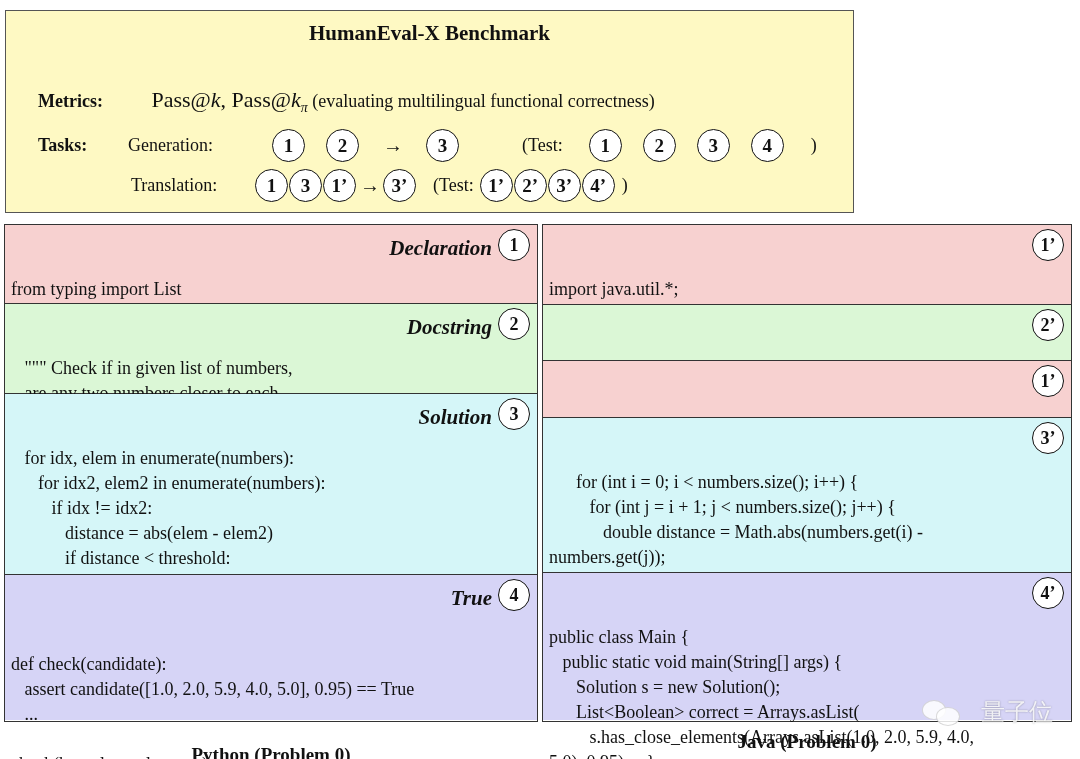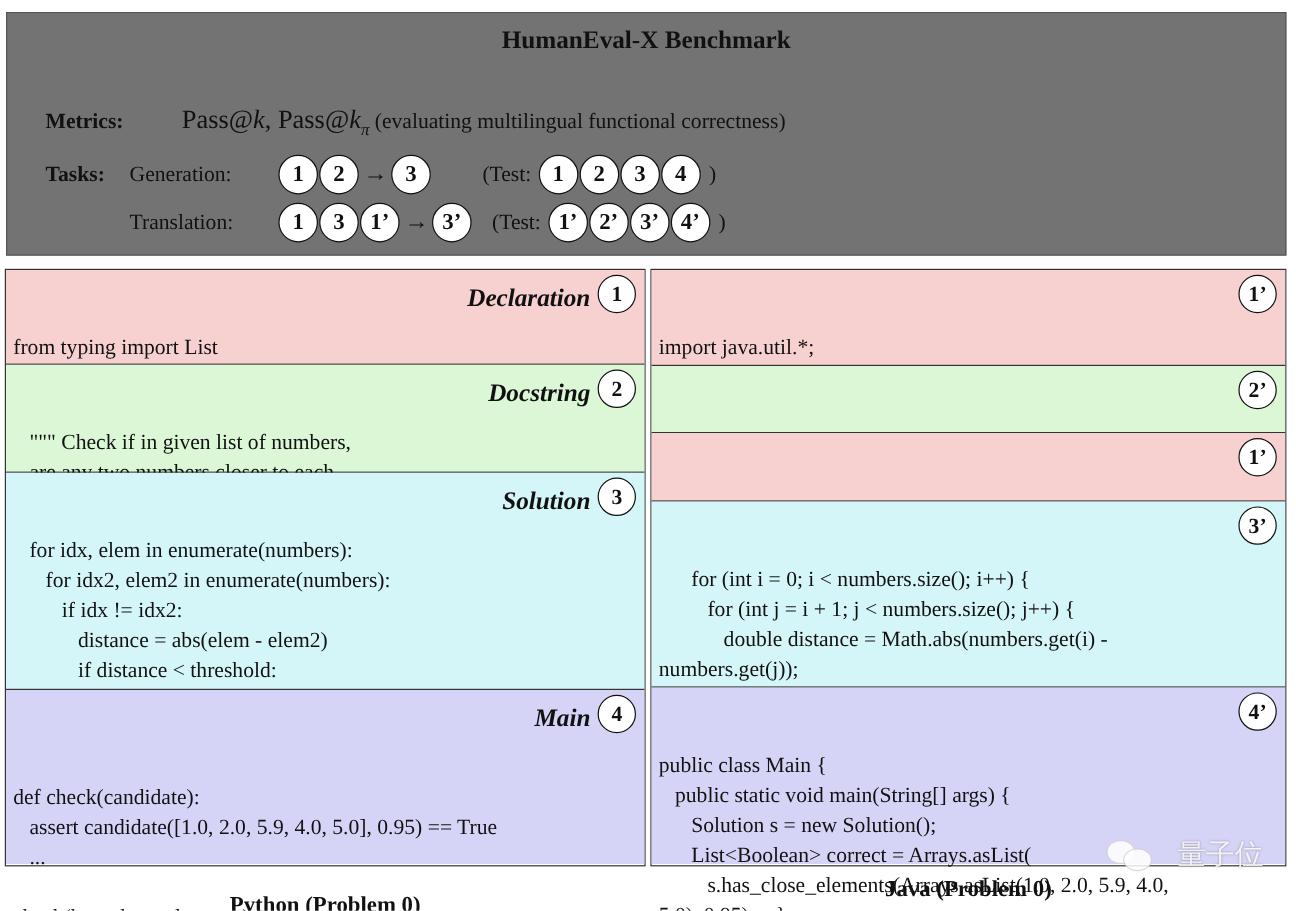--- a/index.html
+++ b/index.html
@@ -1,17 +1,17 @@
 <!DOCTYPE html>
 <html><head>
 <meta charset="utf-8">
 <style>
   * { box-sizing: border-box; margin: 0; padding: 0; }
   body { width: 1080px; height: 759px; background: #ffffff; font-family: "Liberation Serif", "DejaVu Serif", serif; color: #111; position: relative; overflow: hidden; }
-  .header-box { position: absolute; left: 5px; top: 10px; width: 1067px; height: 203px; border: 1.5px solid #555; background: #737373; }
+  .header-box { position: absolute; left: 5px; top: 10px; width: 849px; height: 203px; border: 1.5px solid #555; background: #fef9c3; }
   .title { position: absolute; left: 0; width: 100%; top: 10px; text-align: center; font-weight: bold; font-size: 21px; }
   .hline { position: absolute; left: 32px; font-size: 18px; white-space: nowrap; }
   .hline b { font-weight: bold; }
   .metric-math { font-size: 22px; margin-left: 44px; }
   .metric-math i { font-style: italic; }
   .metric-math sub { font-size: 14px; font-style: italic; }
   .circ { display: inline-flex; align-items: center; justify-content: center; width: 33px; height: 33px; border: 1.5px solid #111; border-radius: 50%; font-weight: bold; font-size: 19px; background: #fff; vertical-align: middle; margin-right: 1px; }
   .arrow { display: inline-block; vertical-align: middle; font-size: 20px; margin: 0 3px; }
   .row-tasks { position: absolute; font-size: 18px; white-space: nowrap; display: flex; align-items: center; }
   .panel { position: absolute; border: 1.5px solid #333; }
@@ -35,37 +35,37 @@
 <div class="header-box">
   <div class="title">HumanEval-X Benchmark</div>
 
 
   <div class="hline" style="top:76px;">
     <b>Metrics:</b>
     <span class="metric-math"><span>Pass@</span><i>k</i><span>,</span> <span>Pass@</span><i>k</i><sub>π</sub></span>
     <span>(evaluating multilingual functional correctness)</span>
   </div>
 
-  <div class="row-tasks" style="left:32px; top:118px;">
+  <div class="row-tasks" style="left:32px; top:118px;gap:20px;">
     <b style="width:70px;">Tasks:</b>
     <span style="width:124px;">Generation:</span>
     <span class="circ">1</span>
     <span class="circ">2</span>
     <span class="arrow">→</span>
     <span class="circ">3</span>
     <span style="margin-left:42px; margin-right:6px;">(Test:</span>
     <span class="circ">1</span>
     <span class="circ">2</span>
     <span class="circ">3</span>
     <span class="circ">4</span>
     <span style="margin-left:6px;">)</span>
   </div>
 
   <div class="row-tasks" style="left:102px; top:158px;">
-    <span style="width:124px;">Translation:</span>
+    <span style="width:124px;margin-left:23px;">Translation:</span>
     <span class="circ">1</span>
     <span class="circ">3</span>
     <span class="circ">1’</span>
     <span class="arrow">→</span>
     <span class="circ">3’</span>
     <span style="margin-left:16px; margin-right:6px;">(Test:</span>
     <span class="circ">1’</span>
     <span class="circ">2’</span>
     <span class="circ">3’</span>
     <span class="circ">4’</span>
@@ -96,21 +96,21 @@
    return False</div>
     <div class="tag"><span class="lbl">Solution</span><span class="circ">3</span></div>
   </div>
   <div class="block purple" style="top:350px; height:145px; border-bottom:none;">
     <div>
 def check(candidate):
    assert candidate([1.0, 2.0, 5.9, 4.0, 5.0], 0.95) == True
    ...
 
 check(has_close_elements)</div>
-    <div class="tag"><span class="lbl">Main</span><span class="circ">4</span></div>
+    <div class="tag"><span class="lbl">True</span><span class="circ">4</span></div>
   </div>
 </div>
 <div class="caption" style="left:4px; width:534px; top:744px;">Python (Problem 0)</div>
 
 <div class="panel" style="left:542px; top:224px; width:530px; height:498px;">
   <div class="block red" style="top:0; height:80px;">
     <div>import java.util.*;
 import java.lang.*;
 class Solution {</div>
     <div class="tag"><span class="circ">1’</span></div>

